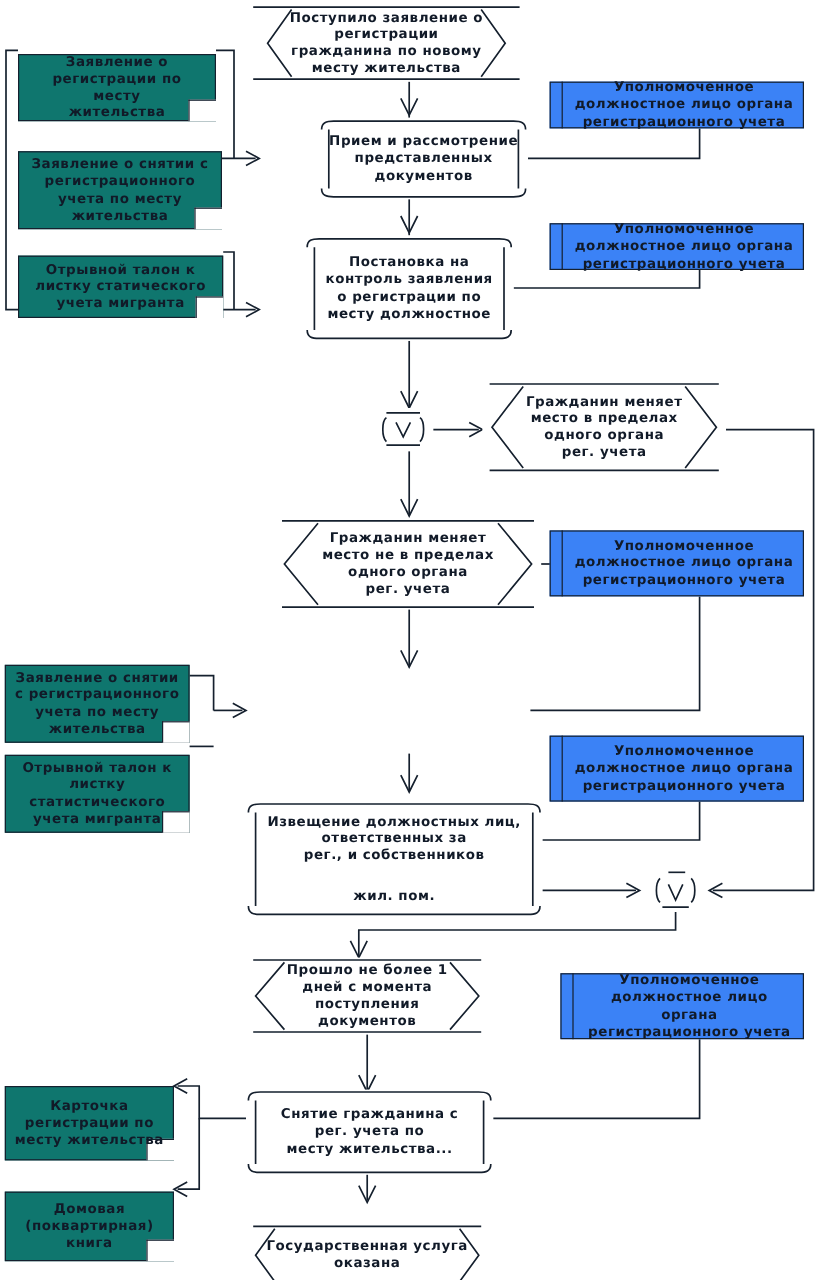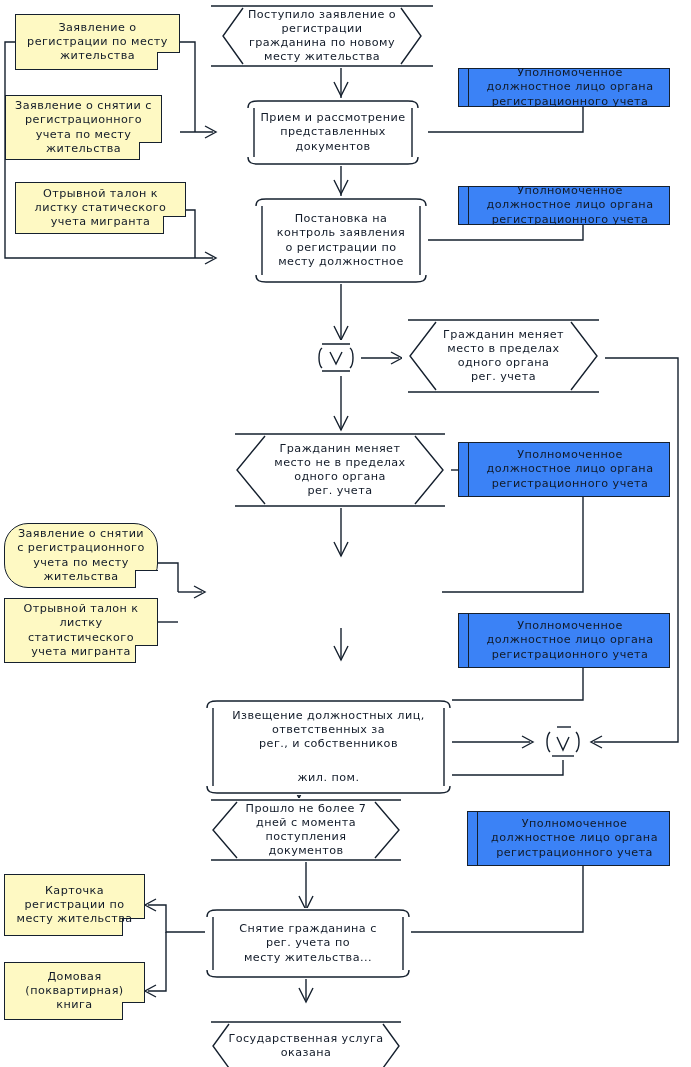--- a/index.html
+++ b/index.html
@@ -1,25 +1,25 @@
 <!DOCTYPE html>
 <html><head>
 <meta charset="utf-8">
 <style>
   html,body{margin:0;padding:0;background:#ffffff;}
   body{font-family:"DejaVu Sans","Liberation Sans",sans-serif;}
   #canvas{position:relative;width:691px;height:1067px;background:#fff;overflow:hidden;}
   #wires{position:absolute;left:0;top:0;width:691px;height:1067px;pointer-events:none;}
-  .node{position:absolute;box-sizing:border-box;}
+  .node{position:absolute;box-sizing:border-box;font-weight:bold;}
   .txt{position:absolute;left:0;top:0;width:100%;height:100%;
        display:flex;flex-direction:column;align-items:center;justify-content:center;
        text-align:center;color:#111a28;font-size:11.2px;line-height:14.2px;
        letter-spacing:.45px;padding:0 6px;box-sizing:border-box;white-space:pre-line;}
   
-  .doc{border:1.4px solid #15202e;background:#fef9c3;}
+  .doc{border:1.4px solid #15202e;background:#0f766e;margin-top:31px;}
   .doc .notch{position:absolute;right:-1.4px;bottom:-1.4px;width:22px;height:17px;
        background:#fff;border-left:1.4px solid #15202e;border-top:1.4px solid #15202e;}
   
   .proc{background:#fff;}
   
   .role{border:1.4px solid #15202e;background:#3b82f6;}
   .role .bar{position:absolute;left:9px;top:-1.4px;bottom:-1.4px;
        border-left:1.4px solid #15202e;}
   
   .hex{background:#fff;}
@@ -118,36 +118,36 @@
 месту жительства</div>
   </div>
 
   <div class="node doc" style="left:15px;top:14px;width:165px;height:56px;">
     <div class="notch"></div>
     <div class="txt">Заявление о
 регистрации по месту
 жительства</div>
   </div>
 
-  <div class="node doc" style="left:5px;top:95px;width:157px;height:65px;">
+  <div class="node doc" style="left:15px;top:95px;width:170px;height:65px;">
     <div class="notch"></div>
     <div class="txt">Заявление о снятии с
 регистрационного
 учета по месту
 жительства</div>
   </div>
 
   <div class="node doc" style="left:15px;top:182px;width:171px;height:52px;">
     <div class="notch"></div>
     <div class="txt">Отрывной талон к
 листку статического
 учета мигранта</div>
   </div>
 
-  <div class="node proc" style="left:246px;top:99px;width:174px;height:67px;">
+  <div class="node proc" style="left:266px;top:99px;width:174px;height:67px;">
     <svg width="174" height="67" viewBox="0 0 174 67">
       <path class="s" d="M2,9 C2,3 6,2 12,2 L162,2 C168,2 172,3 172,9"></path>
       <path class="s" d="M2,58 C2,64 6,65 12,65 L162,65 C168,65 172,64 172,58"></path>
       <path class="s" d="M8,9 L8,58 M166,9 L166,58"></path>
     </svg>
     <div class="txt">Прием и рассмотрение
 представленных
 документов</div>
   </div>
 
@@ -208,21 +208,21 @@
 рег. учета</div>
   </div>
 
   <div class="node role" style="left:458px;top:442px;width:212px;height:55px;">
     <div class="bar"></div>
     <div class="txt" style="padding-left:18px;">Уполномоченное
 должностное лицо органа
 регистрационного учета</div>
   </div>
 
-  <div class="node doc" style="left:4px;top:523px;width:154px;height:65px;border-radius:24px;">
+  <div class="node doc" style="left:4px;top:523px;width:154px;height:65px;">
     <div class="notch"></div>
     <div class="txt">Заявление о снятии
 с регистрационного
 учета по месту
 жительства</div>
   </div>
 
   <div class="node doc" style="left:4px;top:598px;width:154px;height:65px;">
     <div class="notch"></div>
     <div class="txt">Отрывной талон к
@@ -232,21 +232,21 @@
   </div>
 
 
   <div class="node role" style="left:458px;top:613px;width:212px;height:55px;">
     <div class="bar"></div>
     <div class="txt" style="padding-left:18px;">Уполномоченное
 должностное лицо органа
 регистрационного учета</div>
   </div>
 
-  <div class="node proc" style="left:205px;top:699px;width:247px;height:96px;">
+  <div class="node proc" style="left:205px;top:668px;width:247px;height:96px;">
     <svg width="247" height="96" viewBox="0 0 247 96">
       <path class="s" d="M2,9 C2,3 6,2 12,2 L235,2 C241,2 245,3 245,9"></path>
       <path class="s" d="M2,87 C2,93 6,94 12,94 L235,94 C241,94 245,93 245,87"></path>
       <path class="s" d="M8,9 L8,87 M239,9 L239,87"></path>
     </svg>
     <div class="txt" style="justify-content:flex-start;padding-top:10px;">Извещение должностных лиц,
 ответственных за
 рег., и собственников</div>
     <div class="txt" style="justify-content:flex-end;padding-bottom:10px;">жил. пом.</div>
   </div>
@@ -264,21 +264,21 @@
       <path class="s" d="M38,4 C42,8 42,20 38,24"></path>
       <path class="s" d="M19,9 L25,22 L31,9"></path>
     </svg>
   </div>
 
   <div class="node hex" style="left:205px;top:798px;width:202px;height:64px;">
     <svg width="202" height="64" viewBox="0 0 202 64">
       <path class="s" d="M6,2 L196,2 M6,62 L196,62"></path>
       <path class="s" d="M32,4 L8,32 L32,60 M170,4 L194,32 L170,60"></path>
     </svg>
-    <div class="txt">Прошло не более 7
+    <div class="txt">Прошло не более 1
 дней с момента
 поступления
 документов</div>
   </div>
 
   <div class="node role" style="left:467px;top:811px;width:203px;height:55px;">
     <div class="bar"></div>
     <div class="txt" style="padding-left:18px;">Уполномоченное
 должностное лицо органа
 регистрационного учета</div>

